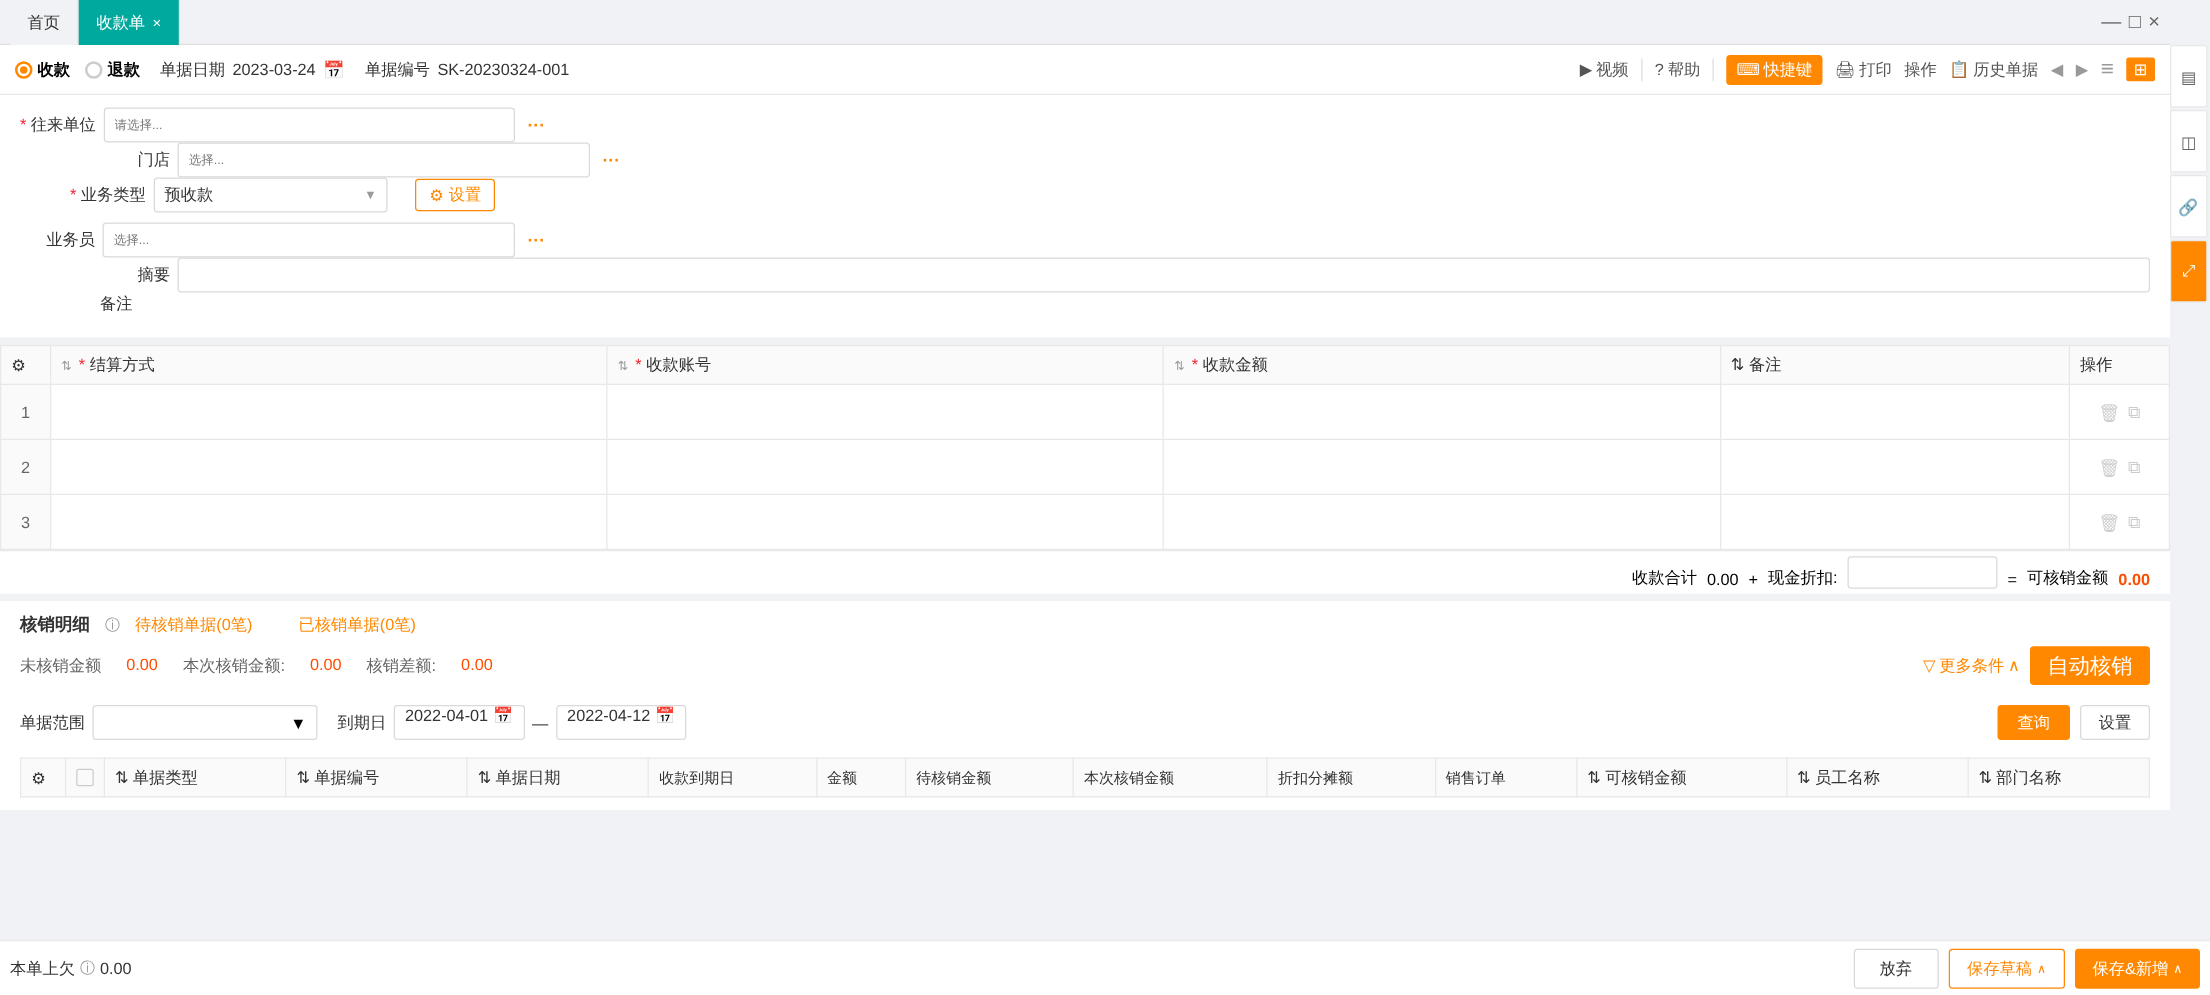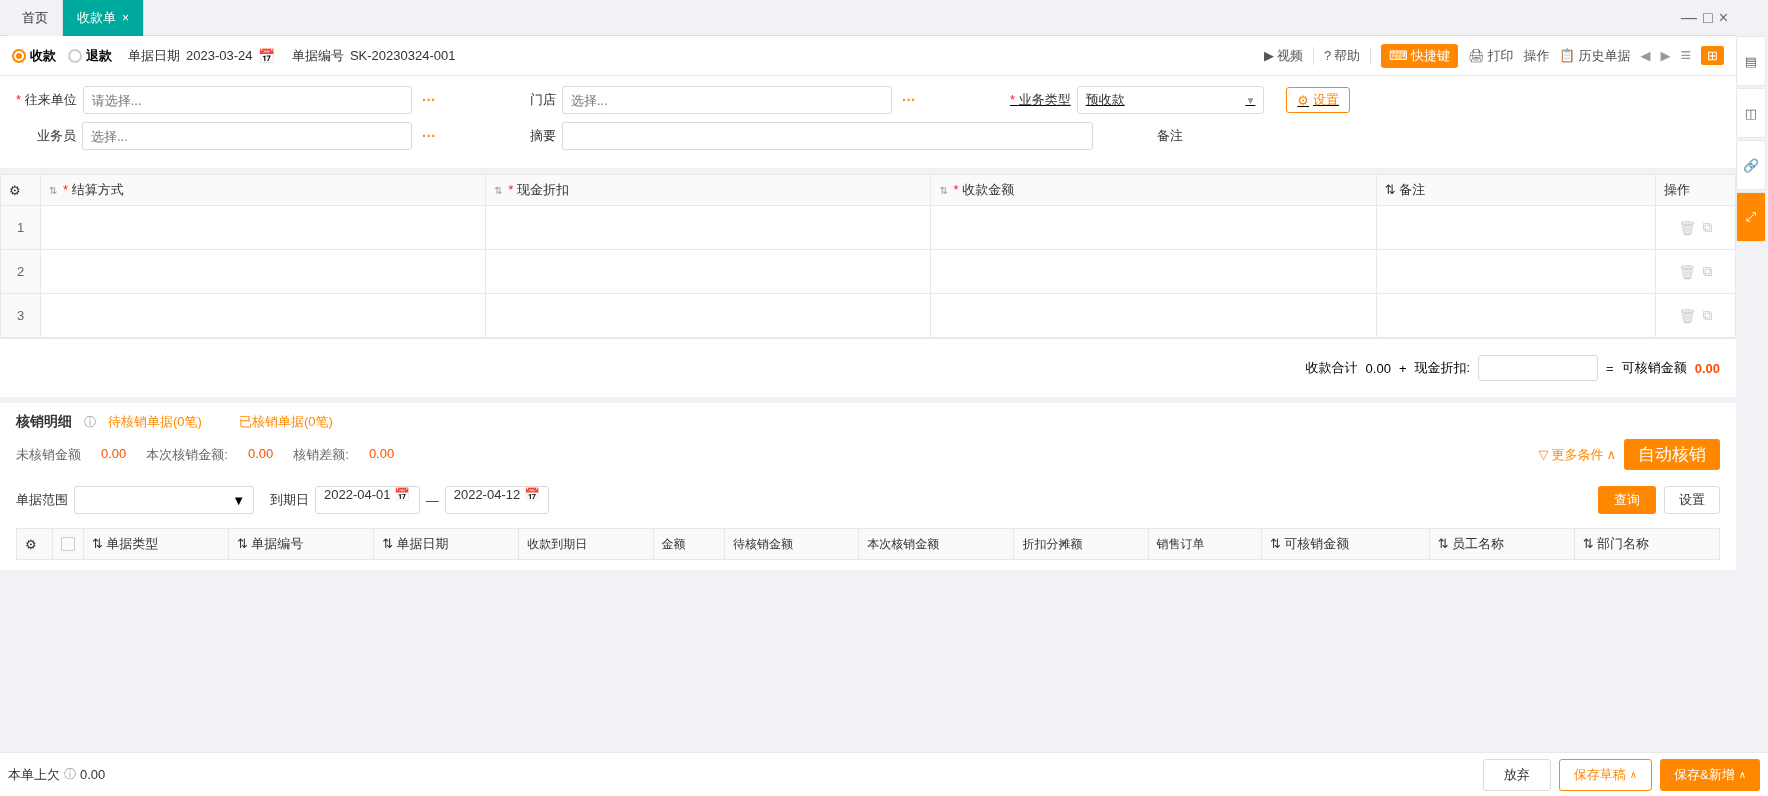--- a/index.html
+++ b/index.html
@@ -36,26 +36,26 @@
     .toolbar-icon { color: #ff8800; cursor: pointer; font-size: 14px; }
     .toolbar-right { margin-left: auto; display: flex; align-items: center; gap: 10px; }
     .toolbar-btn { display: flex; align-items: center; gap: 3px; color: #555; cursor: pointer; font-size: 12px; }
     .toolbar-btn-orange { background: #ff8800; color: #fff; padding: 3px 8px; border-radius: 3px; cursor: pointer; font-size: 12px; display: flex; align-items: center; gap: 3px; }
     .divider-v { width: 1px; height: 18px; background: #ddd; }
 
     
     .form-section {
       background: #fff; padding: 10px 16px; border-bottom: 6px solid #f0f2f5;
     }
-    .form-row { display: flex; gap: 0; margin-bottom: 8px; }
+    .form-row { display: flex; gap: 0; margin-bottom: 8px; flex-direction: column; }
     .form-field { display: flex; align-items: center; gap: 6px; flex: 1; }
     .field-label { color: #333; white-space: nowrap; min-width: 60px; text-align: right; }
     .field-input {
       flex: 1; height: 28px; border: 1px solid #d9d9d9; border-radius: 3px;
-      padding: 0 8px; color: #bbb; font-size: 13px; outline: none;
+      padding: 0 8px; color: #bbb; font-size: 10px; outline: none;
     }
     .field-more { color: #ff8800; cursor: pointer; margin-left: 4px; font-size: 14px; font-weight: bold; }
     .field-select {
       flex: 1; height: 28px; border: 1px solid #d9d9d9; border-radius: 3px;
       padding: 0 8px; color: #bbb; font-size: 13px; background: #fff;
       display: flex; align-items: center; justify-content: space-between; cursor: pointer;
     }
     .field-select-value { color: #333; }
     .field-select-arrow { color: #999; font-size: 10px; }
     .settings-btn {
@@ -75,22 +75,22 @@
     }
     .data-table td.row-num { text-align: center; color: #666; width: 40px; background: #fafafa; }
     .col-actions { width: 80px; text-align: center; }
     .action-icons { display: flex; gap: 6px; justify-content: center; align-items: center; }
     .action-icon { color: #ccc; cursor: pointer; font-size: 14px; }
     .settings-col { width: 36px; text-align: center; }
     .col-sort { color: #999; font-size: 10px; margin-right: 2px; }
 
     
     .summary-row {
-      display: flex; align-items: center; justify-content: flex-end;
-      padding: 16px 16px; background: #fff; gap: 8px;
+      display: flex; align-items: flex-end; justify-content: flex-end;
+      padding: 4px 16px; background: #fff; gap: 8px;
       border-top: 1px solid #e8e8e8; border-bottom: 6px solid #f0f2f5;
     }
     .summary-orange { color: #ff4d00; font-weight: 600; }
     .summary-input {
       width: 120px; height: 26px; border: 1px solid #d9d9d9; border-radius: 3px;
       padding: 0 6px; font-size: 13px;
     }
     .summary-eq { color: #333; }
 
     
@@ -270,21 +270,21 @@
         <input class="field-input" type="text" placeholder="请选择..." style="">
         <span class="field-more">···</span>
       </div>
 
       <div class="form-field" style="margin-left:60px; max-width:420px;">
         <span class="field-label">门店</span>
         <input class="field-input" type="text" placeholder="选择..." style="">
         <span class="field-more">···</span>
       </div>
 
-      <div class="form-field" style="margin-left:94px; max-width:340px;text-decoration:underline;">
+      <div class="form-field" style="margin-left:40px; max-width:340px;">
         <span class="field-label">
           <span style="color:#f5222d;">*</span>
           <span>业务类型</span>
         </span>
         <div class="field-select">
           <span class="field-select-value">预收款</span>
           <span class="field-select-arrow">▼</span>
         </div>
         <span style="margin-left:10px;"></span>
         <button class="settings-btn">
@@ -320,21 +320,21 @@
             <span>⚙</span>
           </th>
           <th>
             <span class="col-sort">⇅</span>
             <span style="color:#f5222d;">*</span>
             <span>结算方式</span>
           </th>
           <th>
             <span class="col-sort">⇅</span>
             <span style="color:#f5222d;">*</span>
-            <span>现金折扣</span>
+            <span>收款账号</span>
           </th>
           <th>
             <span class="col-sort">⇅</span>
             <span style="color:#f5222d;">*</span>
             <span>收款金额</span>
           </th>
           <th>
             <span>⇅</span>
             <span>备注</span>
           </th>

